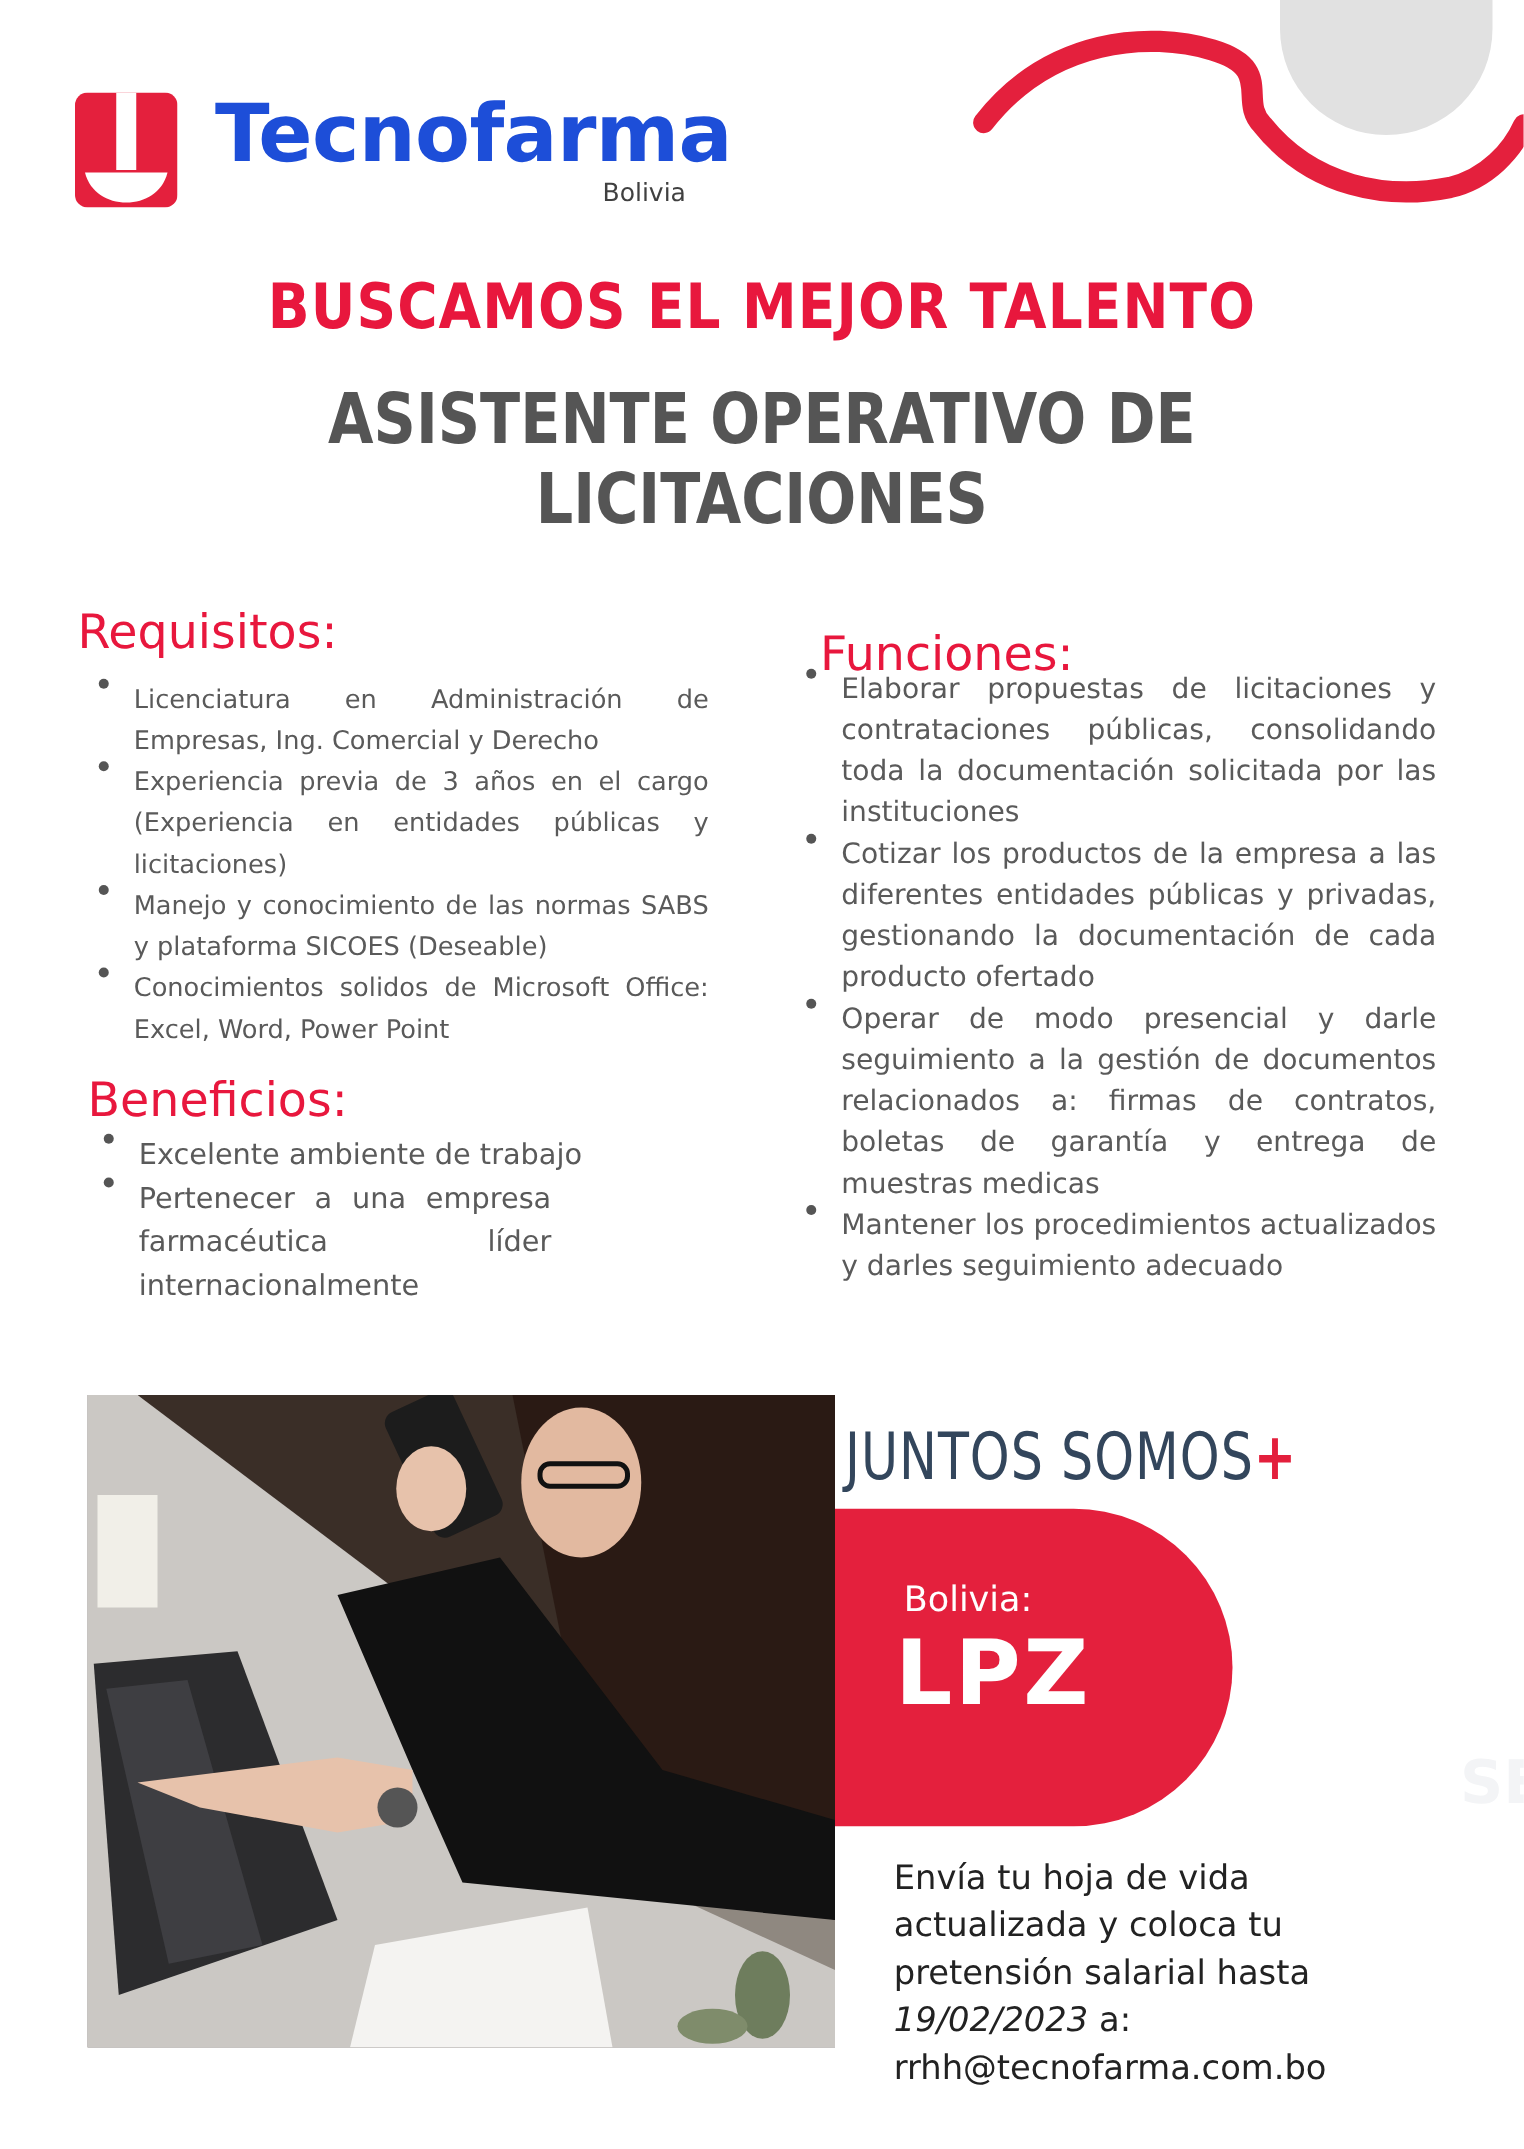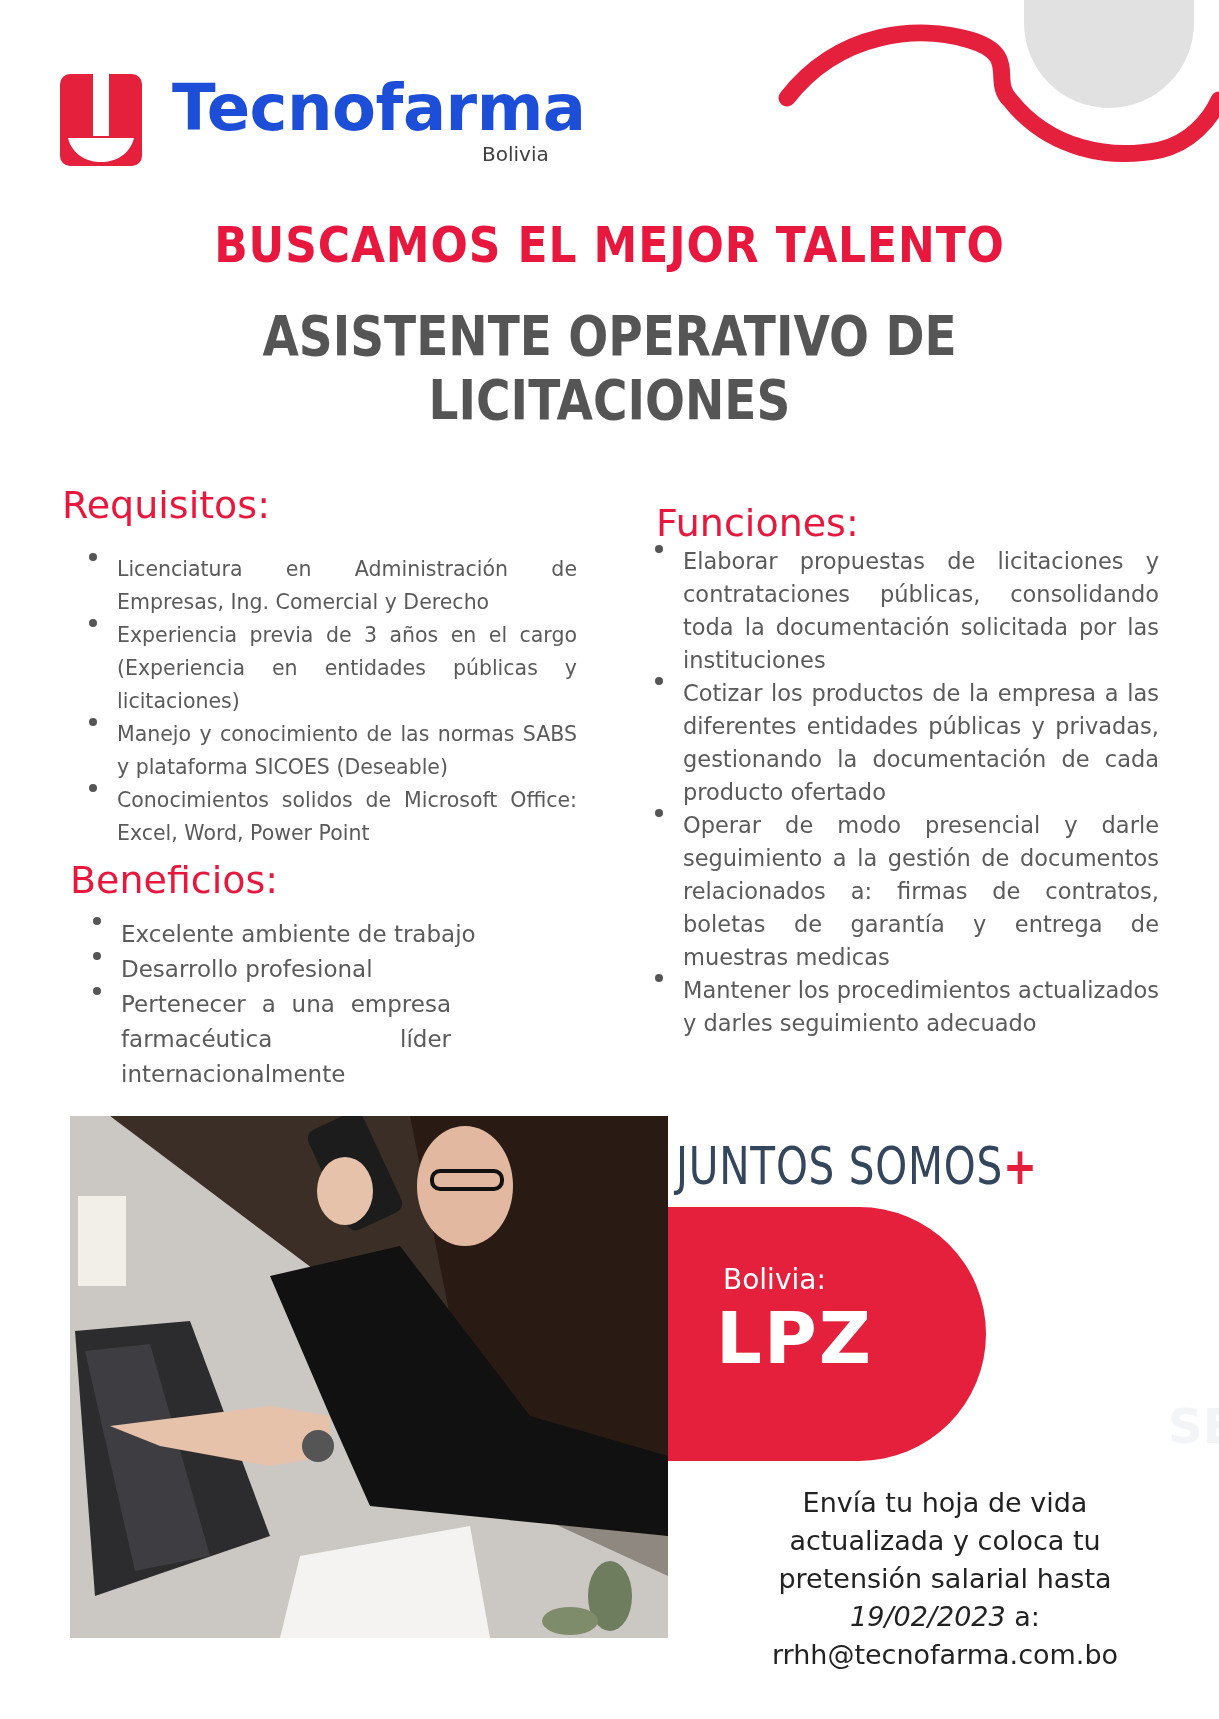--- a/index.html
+++ b/index.html
@@ -48,21 +48,21 @@
     .sec-head {
       font-size: 38px; color: #e8173d; line-height: 1;
       font-family: "DejaVu Sans", sans-serif;
     }
     .req-head { left: 62px; top: 486px; }
     .fun-head { left: 656px; top: 504px; }
     .ben-head { left: 70px; top: 851px; margin-top: 10px; }
 
     
     ul.blist {
-      position: absolute; margin: 17px; padding: 0; list-style: none;
+      position: absolute; margin: 7px; padding: 0; list-style: none;
       color: #5a5a5a; font-family: "DejaVu Sans", sans-serif;
     }
     ul.blist li { position: relative; text-align: justify; text-align-last: left; }
     ul.blist li .dot {
       position: absolute; left: -28px; top: 0; width: 8px; height: 8px;
       border-radius: 50%; background: #555;
     }
     .req-list { left: 100px; top: 536px; width: 460px; font-size: 20.5px; line-height: 33px; }
     .req-list li .dot { top: 13px; }
     .fun-list { left: 666px; top: 528px; width: 476px; font-size: 22.5px; line-height: 33px; }
@@ -98,21 +98,21 @@
       left: 716px; top: 1302px; font-size: 72px; color: #fff; font-weight: 700; line-height: 1;
       font-family: "DejaVu Sans", sans-serif; letter-spacing: 2px;
     }
     .ghost-text {
       left: 1168px; top: 1402px; font-size: 48px; font-weight: 700; color: #f3f4f6; line-height: 1;
       font-family: "DejaVu Sans", sans-serif;
     }
 
     
     .apply {
-      right: 44px; top: 1484px; width: 460px; text-align: center;
+      right: 44px; top: 1484px; width: 460px; text-align: left;
       font-size: 27px; line-height: 38px; color: #222;
       font-family: "DejaVu Sans", sans-serif;
     }
     .apply .date { font-style: italic; }
     .apply .email { color: #222; text-decoration: none; }
   </style>
 </head>
 <body>
 
 <div class="abs deco-gray"></div>
@@ -139,21 +139,20 @@
 <ul class="blist req-list">
   <li><span class="dot"></span><span>Licenciatura en Administración de Empresas, Ing. Comercial y Derecho</span></li>
   <li><span class="dot"></span><span>Experiencia previa de 3 años en el cargo (Experiencia en entidades públicas y licitaciones)</span></li>
   <li><span class="dot"></span><span>Manejo y conocimiento de las normas SABS y plataforma SICOES (Deseable)</span></li>
   <li><span class="dot"></span><span>Conocimientos solidos de Microsoft Office: Excel, Word, Power Point</span></li>
 </ul>
 
 <div class="abs sec-head ben-head">Beneficios:</div>
 <ul class="blist ben-list">
   <li><span class="dot"></span><span>Excelente ambiente de trabajo</span></li>
-  <li><span class="dot"></span><span>Desarrollo profesional</span></li>
   <li style="width:330px"><span class="dot"></span><span>Pertenecer a una empresa farmacéutica líder internacionalmente</span></li>
 </ul>
 
 <div class="abs sec-head fun-head">Funciones:</div>
 <ul class="blist fun-list">
   <li><span class="dot"></span><span>Elaborar propuestas de licitaciones y contrataciones públicas, consolidando toda la documentación solicitada por las instituciones</span></li>
   <li><span class="dot"></span><span>Cotizar los productos de la empresa a las diferentes entidades públicas y privadas, gestionando la documentación de cada producto ofertado</span></li>
   <li><span class="dot"></span><span>Operar de modo presencial y darle seguimiento a la gestión de documentos relacionados a: firmas de contratos, boletas de garantía y entrega de muestras medicas</span></li>
   <li><span class="dot"></span><span>Mantener los procedimientos actualizados y darles seguimiento adecuado</span></li>
 </ul>

